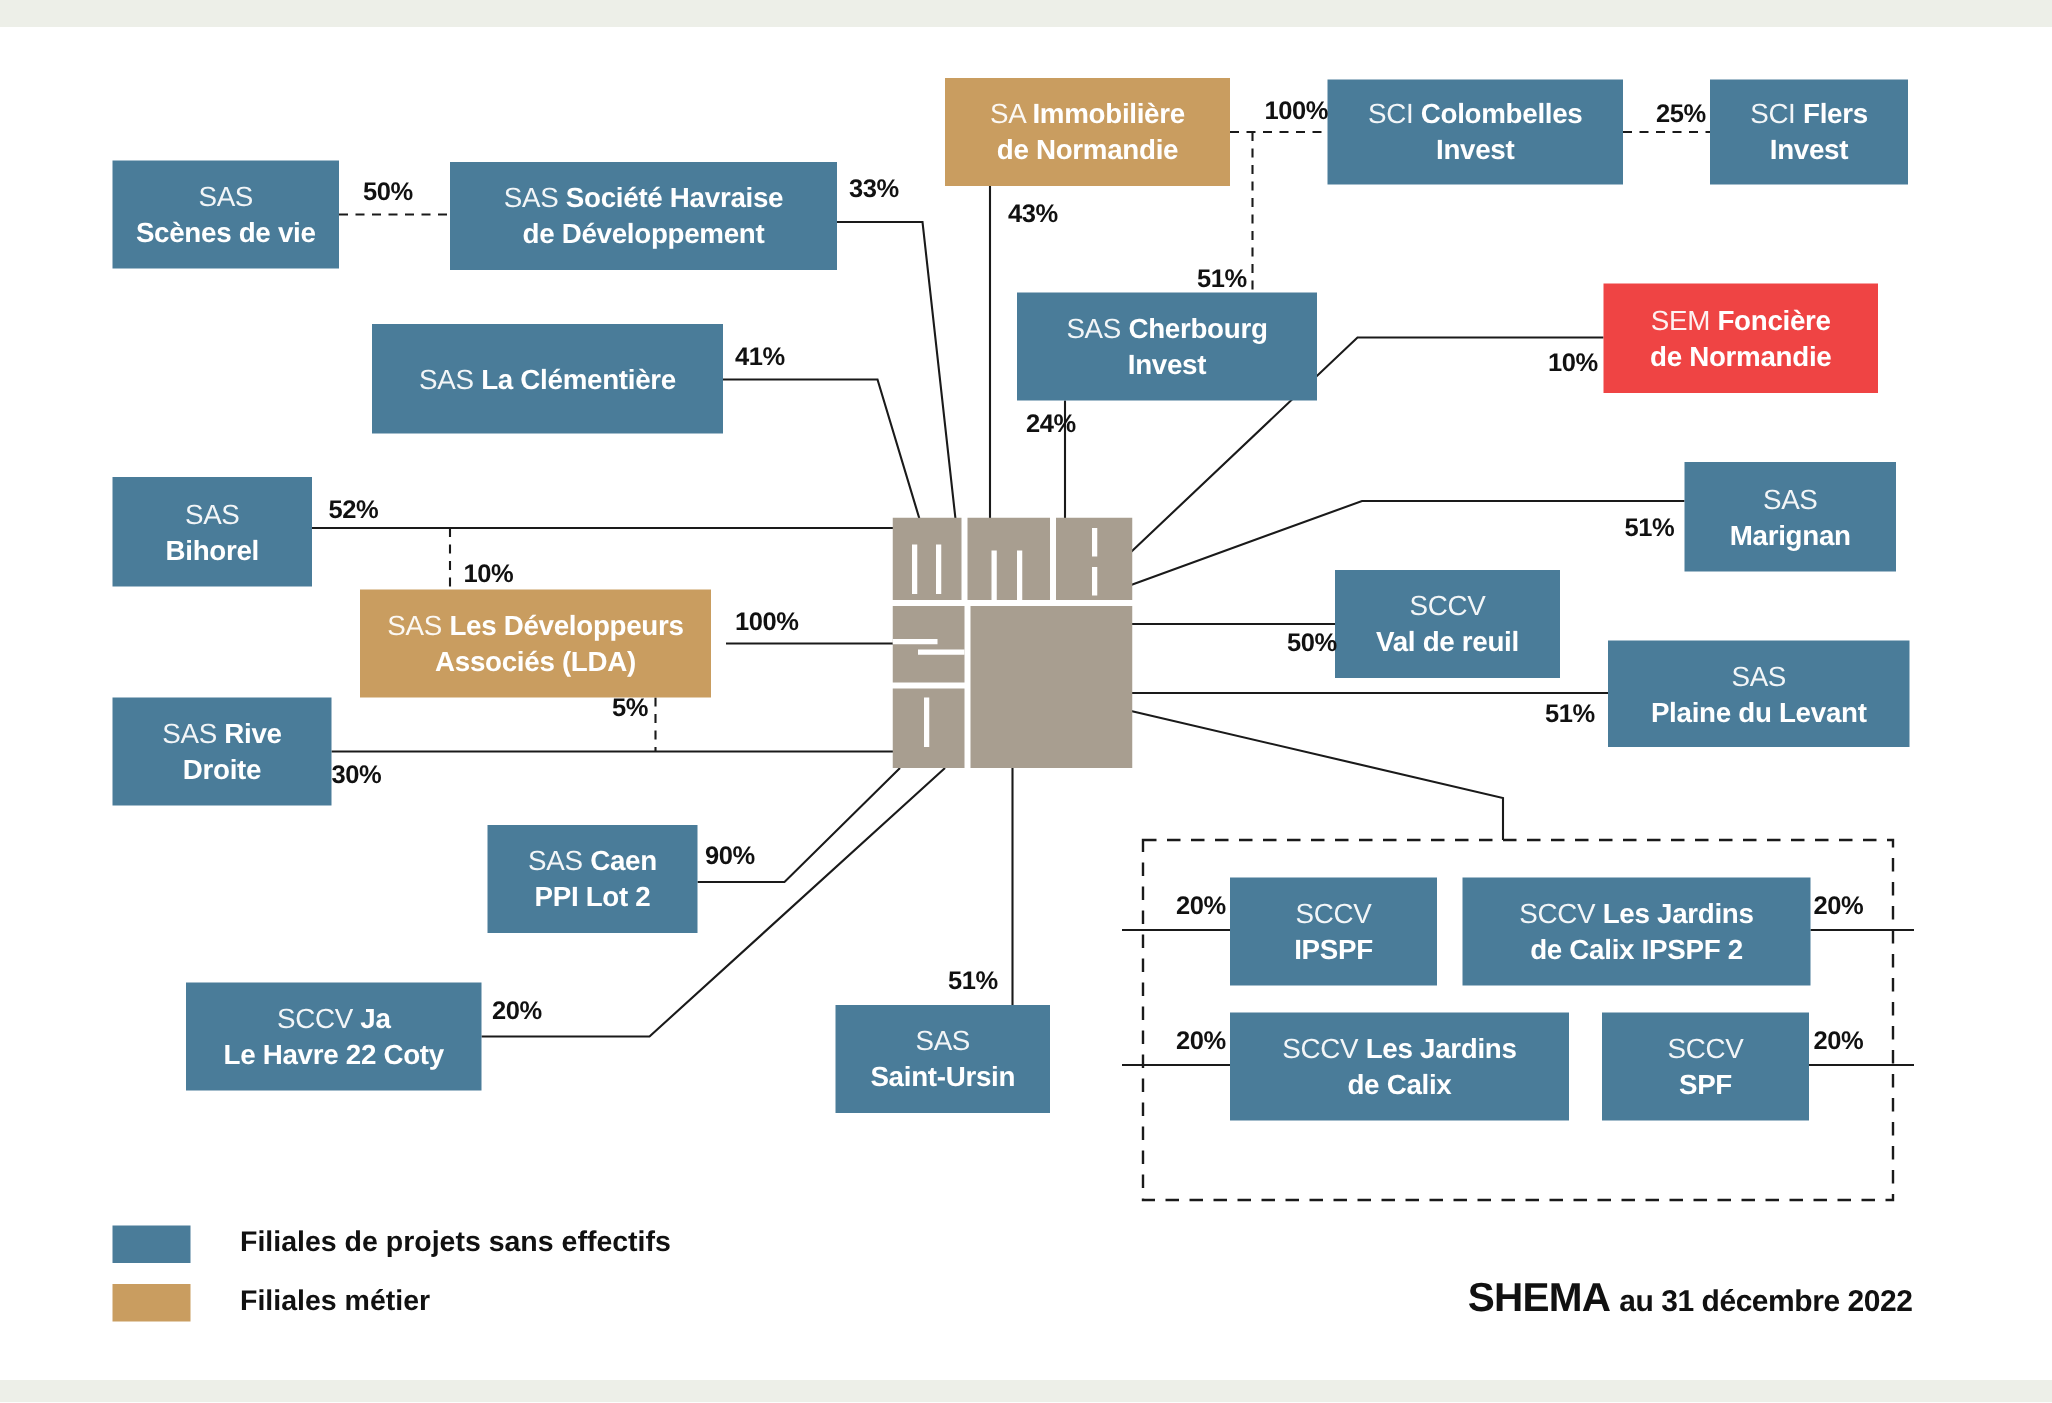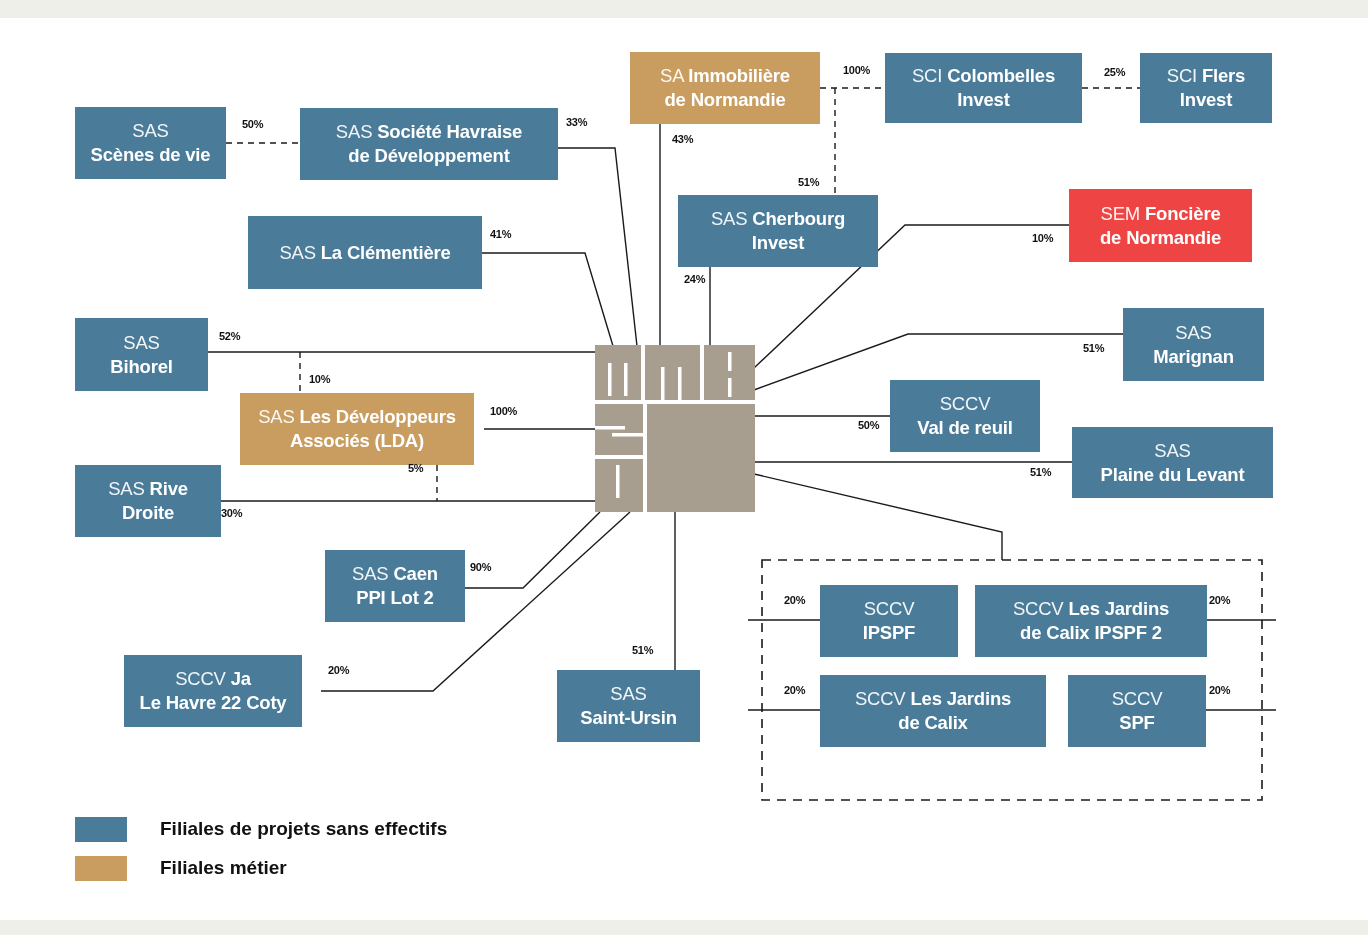--- a/index.html
+++ b/index.html
@@ -13,21 +13,21 @@
   #lines-svg{position:absolute;left:0;top:0;}
   .org-box{
     position:absolute;display:flex;flex-direction:column;justify-content:center;
     align-items:center;text-align:center;color:#ffffff;
     font-size:18.5px;line-height:24px;letter-spacing:-0.2px;
   }
   .org-box .bl{white-space:nowrap;}
   .org-box .prefix{font-weight:400;opacity:0.93;}
   .org-box .bold{font-weight:700;}
   .pct{
-    position:absolute;font-size:11px;font-weight:700;color:#111;
+    position:absolute;font-size:17px;font-weight:700;color:#111;
     white-space:nowrap;letter-spacing:-0.3px;
   }
   #shema-logo{position:absolute;left:595px;top:345px;}
   #group-caption{
     position:absolute;left:762px;top:758px;width:500px;text-align:center;
     font-size:21px;font-weight:700;color:#111;
   }
   .legend-swatch{position:absolute;left:75px;width:52px;height:25px;}
   .legend-label{
     position:absolute;left:160px;font-size:19px;font-weight:700;color:#111;
@@ -155,21 +155,21 @@
         <div class="bl bold">Plaine du Levant</div>
       </div>
       <div class="org-box" style="left: 75px; top: 465px; width: 146px; height: 72px; background: rgb(74, 124, 153);">
         <div class="bl"><span class="prefix">SAS</span> <span class="bold">Rive</span></div>
         <div class="bl bold">Droite</div>
       </div>
       <div class="org-box" style="left: 325px; top: 550px; width: 140px; height: 72px; background: rgb(74, 124, 153);">
         <div class="bl"><span class="prefix">SAS</span> <span class="bold">Caen</span></div>
         <div class="bl bold">PPI Lot 2</div>
       </div>
-      <div class="org-box" style="left: 124px; top: 655px; width: 178px; height: 72px; background: rgb(74, 124, 153);">
+      <div class="org-box" style="left: 124px; top: 655px; width: 197px; height: 72px; background: rgb(74, 124, 153);">
         <div class="bl"><span class="prefix">SCCV</span> <span class="bold">Ja</span></div>
         <div class="bl bold">Le Havre 22 Coty</div>
       </div>
       <div class="org-box" style="left: 557px; top: 670px; width: 143px; height: 72px; background: rgb(74, 124, 153);">
         <div class="bl"><span class="prefix">SAS</span></div>
         <div class="bl bold">Saint-Ursin</div>
       </div>
       <div class="org-box" style="left: 820px; top: 585px; width: 138px; height: 72px; background: rgb(74, 124, 153);">
         <div class="bl"><span class="prefix">SCCV</span></div>
         <div class="bl bold">IPSPF</div>
@@ -213,13 +213,16 @@
       <div class="pct" style="left: 784px; top: 684px;">20%</div>
       <div class="pct" style="left: 1209px; top: 684px;">20%</div>
     </div>
 
 
   <div class="legend-swatch" style="top:817px;background:#4a7c99;"></div>
   <div class="legend-label" style="top:818px;">Filiales de projets sans effectifs</div>
   <div class="legend-swatch" style="top:856px;background:#c99d60;"></div>
   <div class="legend-label" style="top:857px;">Filiales métier</div>
 
+  <div id="footer-caption">
+    <span id="footer-brand">SHEMA</span><span id="footer-suffix">au 31 décembre 2022</span>
+  </div>
 </div>
 
 </body></html>

